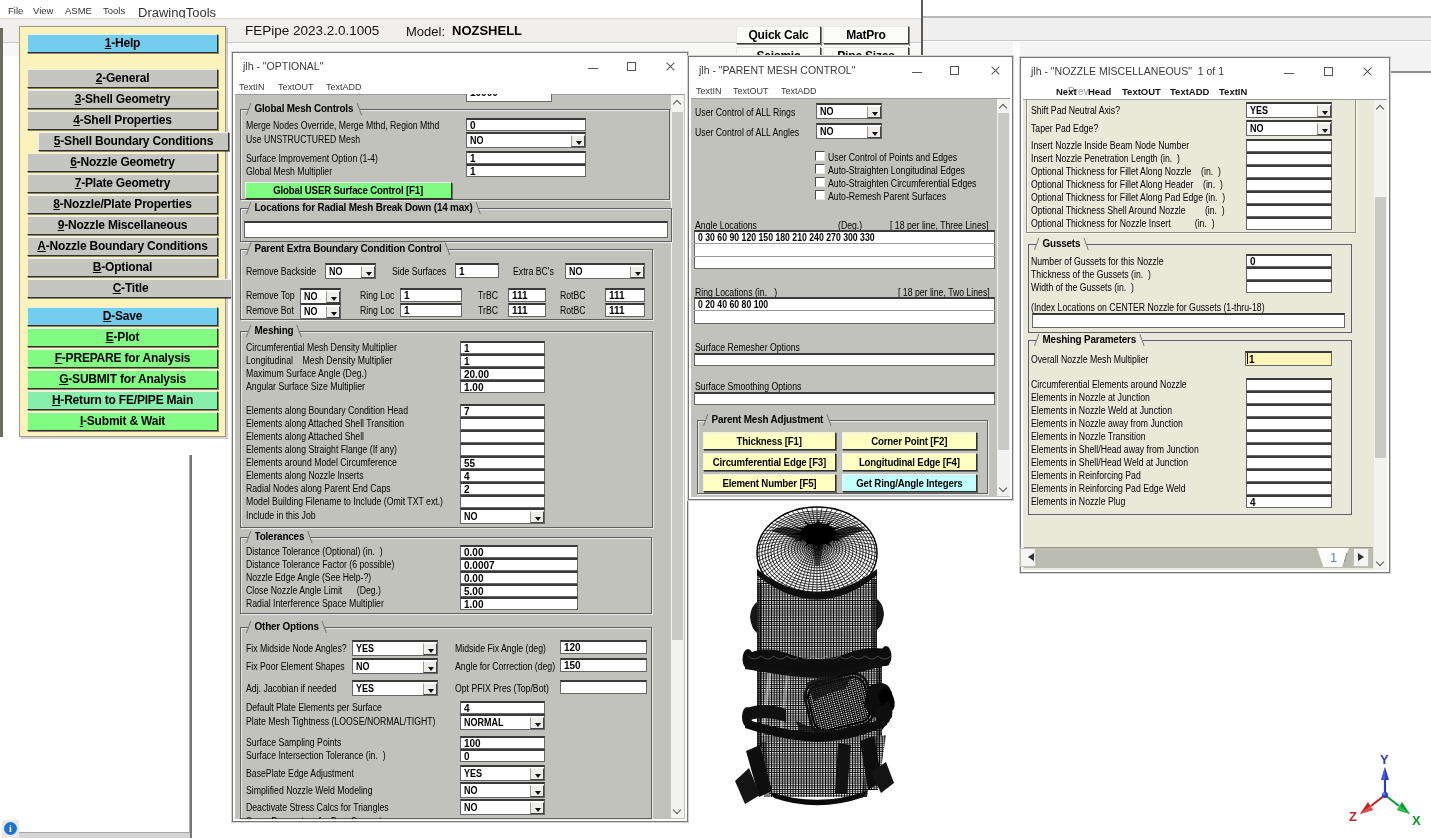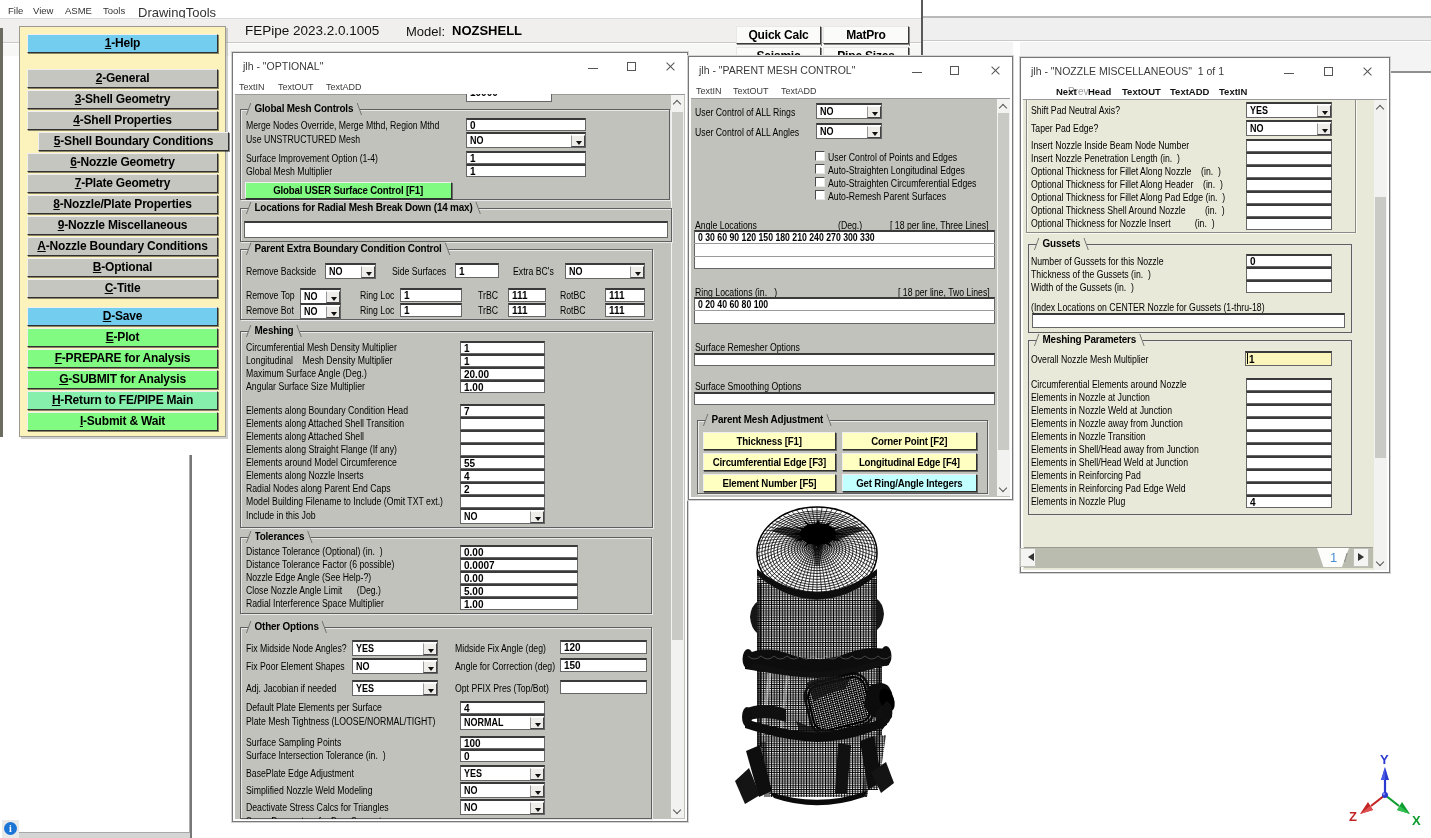--- a/index.html
+++ b/index.html
@@ -69,21 +69,21 @@
 <div class="btn3" style="left:27px;top:69px;width:191px;height:19px;line-height:17px;background:#c6c6c0;font-size:12px"><u>2</u>-General</div>
 <div class="btn3" style="left:27px;top:90px;width:191px;height:19px;line-height:17px;background:#c6c6c0;font-size:12px"><u>3</u>-Shell  Geometry</div>
 <div class="btn3" style="left:27px;top:111px;width:191px;height:19px;line-height:17px;background:#c6c6c0;font-size:12px"><u>4</u>-Shell  Properties</div>
 <div class="btn3" style="left:38px;top:132px;width:191px;height:19px;line-height:17px;background:#c6c6c0;font-size:12px"><u>5</u>-Shell  Boundary Conditions</div>
 <div class="btn3" style="left:27px;top:153px;width:191px;height:19px;line-height:17px;background:#c6c6c0;font-size:12px"><u>6</u>-Nozzle Geometry</div>
 <div class="btn3" style="left:27px;top:174px;width:191px;height:19px;line-height:17px;background:#c6c6c0;font-size:12px"><u>7</u>-Plate  Geometry</div>
 <div class="btn3" style="left:27px;top:195px;width:191px;height:19px;line-height:17px;background:#c6c6c0;font-size:12px"><u>8</u>-Nozzle/Plate Properties</div>
 <div class="btn3" style="left:27px;top:216px;width:191px;height:19px;line-height:17px;background:#c6c6c0;font-size:12px"><u>9</u>-Nozzle Miscellaneous</div>
 <div class="btn3" style="left:27px;top:237px;width:191px;height:19px;line-height:17px;background:#c6c6c0;font-size:12px"><u>A</u>-Nozzle Boundary Conditions</div>
 <div class="btn3" style="left:27px;top:258px;width:191px;height:19px;line-height:17px;background:#c6c6c0;font-size:12px"><u>B</u>-Optional</div>
-<div class="btn3" style="left:27px;top:279px;width:191px;height:19px;line-height:17px;background:#c6c6c0;font-size:12px"><u>C</u>-Title</div>
+<div class="btn3" style="left:27px;top:279px;width:207px;height:19px;line-height:17px;background:#c6c6c0;font-size:12px"><u>C</u>-Title</div>
 <div class="btn3" style="left:27px;top:307px;width:191px;height:19px;line-height:17px;background:#72cdef;font-size:12px"><u>D</u>-Save</div>
 <div class="btn3" style="left:27px;top:328px;width:191px;height:19px;line-height:17px;background:#82fb82;font-size:12px"><u>E</u>-Plot</div>
 <div class="btn3" style="left:27px;top:349px;width:191px;height:19px;line-height:17px;background:#82fb82;font-size:12px"><u>F</u>-PREPARE for Analysis</div>
 <div class="btn3" style="left:27px;top:370px;width:191px;height:19px;line-height:17px;background:#82fb82;font-size:12px"><u>G</u>-SUBMIT for Analysis</div>
 <div class="btn3" style="left:27px;top:391px;width:191px;height:19px;line-height:17px;background:#86efac;font-size:12px"><u>H</u>-Return to FE/PIPE Main</div>
 <div class="btn3" style="left:27px;top:412px;width:191px;height:19px;line-height:17px;background:#82fb82;font-size:12px"><u>I</u>-Submit &amp; Wait</div>
 <div class="win" style="left:232px;top:52px;width:456px;height:770px"></div>
 <div class="abs" style="left:243px;top:60px;font-size:10.5px;color:#3a3a3a;white-space:pre">jlh - "OPTIONAL"</div>
 <div class="mm" style="left:588px;top:68px"></div>
 <div class="mx" style="left:627px;top:62px"></div>

